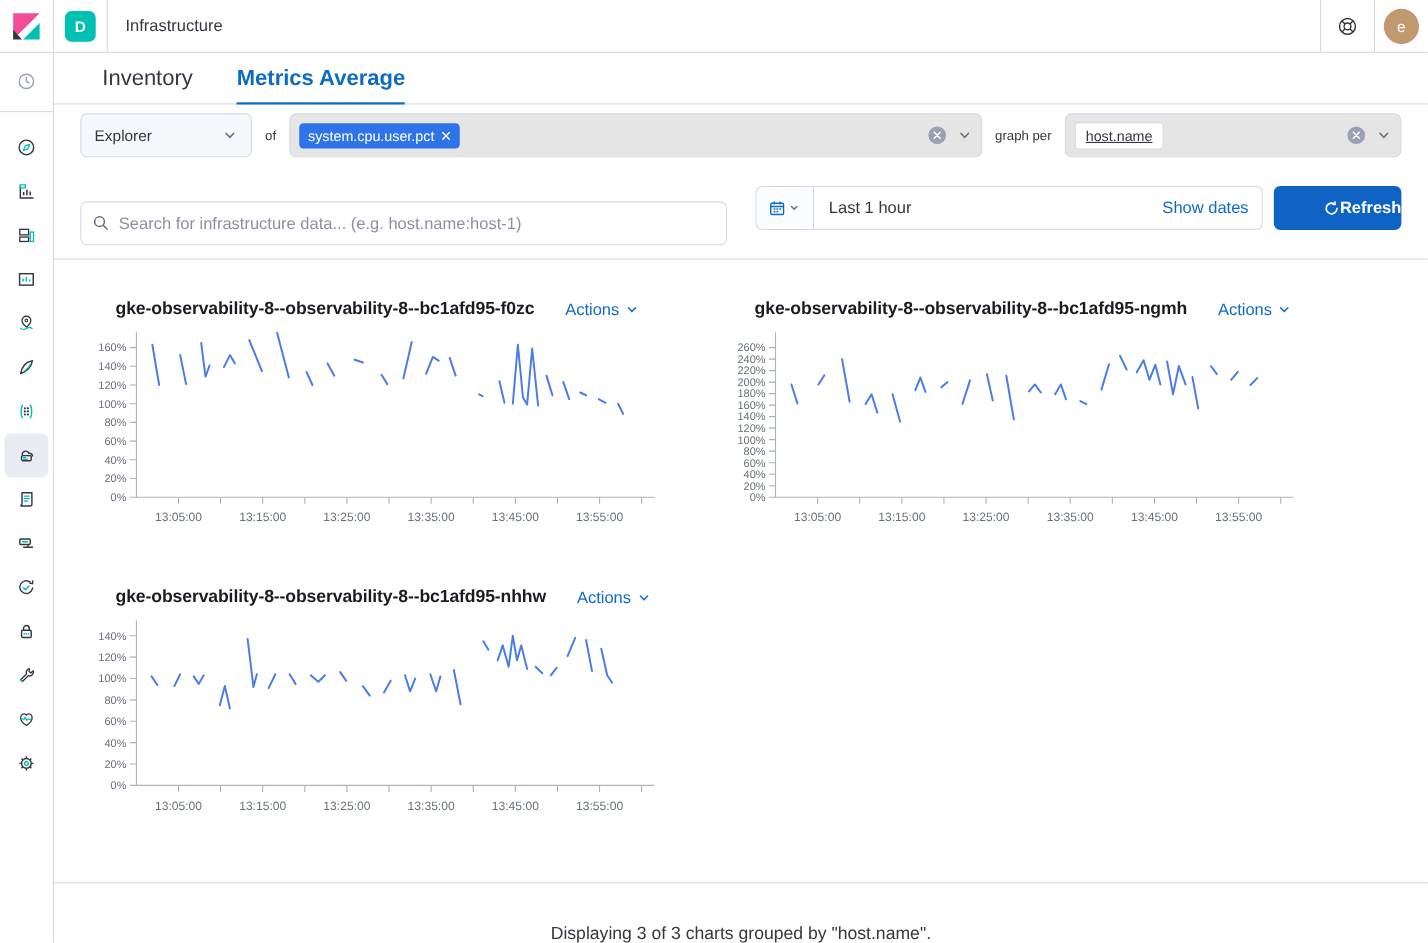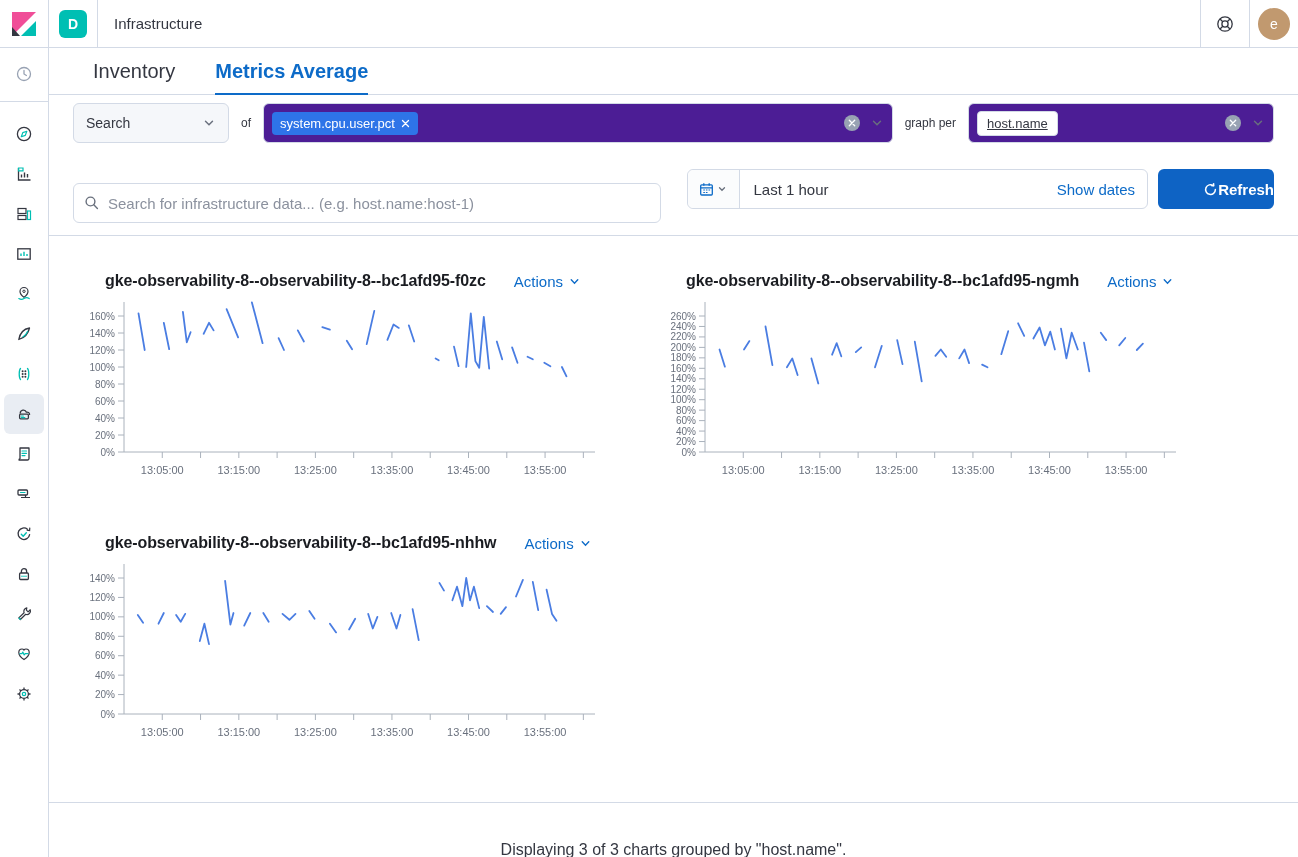--- a/index.html
+++ b/index.html
@@ -41,21 +41,21 @@
   .tab.active::after { content:""; position:absolute; left:8px; right:8px; bottom:-1px;
     height:2px; background:#0d6bc8; }
 
   .toolbar { padding:8px 24px 12px; border-bottom:1px solid #d3dae6; }
   .trow { display:flex; align-items:center; }
   .trow + .trow { margin-top:12px; }
 
   .select { width:156px; height:40px; background:#f5f7fa; border:1px solid #d3dae6; border-radius:6px;
     display:flex; align-items:center; justify-content:space-between; padding:0 12px; font-size:14px; cursor:pointer; }
   .plainlabel { font-size:12px; color:#343741; margin:0 12px; }
-  .combo { height:40px; background:#4c1d95; border:1px solid #d3dae6; border-radius:6px;
+  .combo { height:40px; background:#e5e5e5; border:1px solid #d3dae6; border-radius:6px;
     display:flex; align-items:center; padding:0 8px; }
   .combo .spacer { flex:1; }
   .combo1 { flex:1; }
   .combo2 { width:306px; }
   .badge-blue { background:#2e74e8; color:#fff; font-size:13px; border-radius:4px;
     padding:4px 8px; display:inline-flex; align-items:center; gap:6px; cursor:pointer; }
   .badge-plain { background:#fff; border:1px solid #d3dae6; color:#343741; font-size:13px;
     border-radius:4px; padding:4px 9px; cursor:pointer;text-decoration:underline; }
   .clear-btn { width:16px; height:16px; border-radius:50%; background:#98a2b3; display:flex;
     align-items:center; justify-content:center; margin-right:10px; cursor:pointer; flex:none; }
@@ -237,21 +237,21 @@
 <div class="main">
 
   <div class="tabsrow">
     <div class="tab">Inventory</div>
     <div class="tab active">Metrics Average</div>
   </div>
 
   <div class="toolbar">
     <div class="trow">
       <div class="select">
-        <span>Search</span>
+        <span>Explorer</span>
         <svg class="icon" width="14" height="14" viewBox="0 0 14 14">
           <path d="M3.5 5.2l3.5 3.6 3.5-3.6" fill="none" stroke="#69707d" stroke-width="1.4" stroke-linecap="round"></path>
         </svg>
       </div>
       <span class="plainlabel">of</span>
       <div class="combo combo1">
         <span class="badge-blue">
           <span>system.cpu.user.pct</span>
           <svg class="icon" width="9" height="9" viewBox="0 0 9 9">
             <path d="M1.5 1.5l6 6M7.5 1.5l-6 6" stroke="#fff" stroke-width="1.3" stroke-linecap="round"></path>

